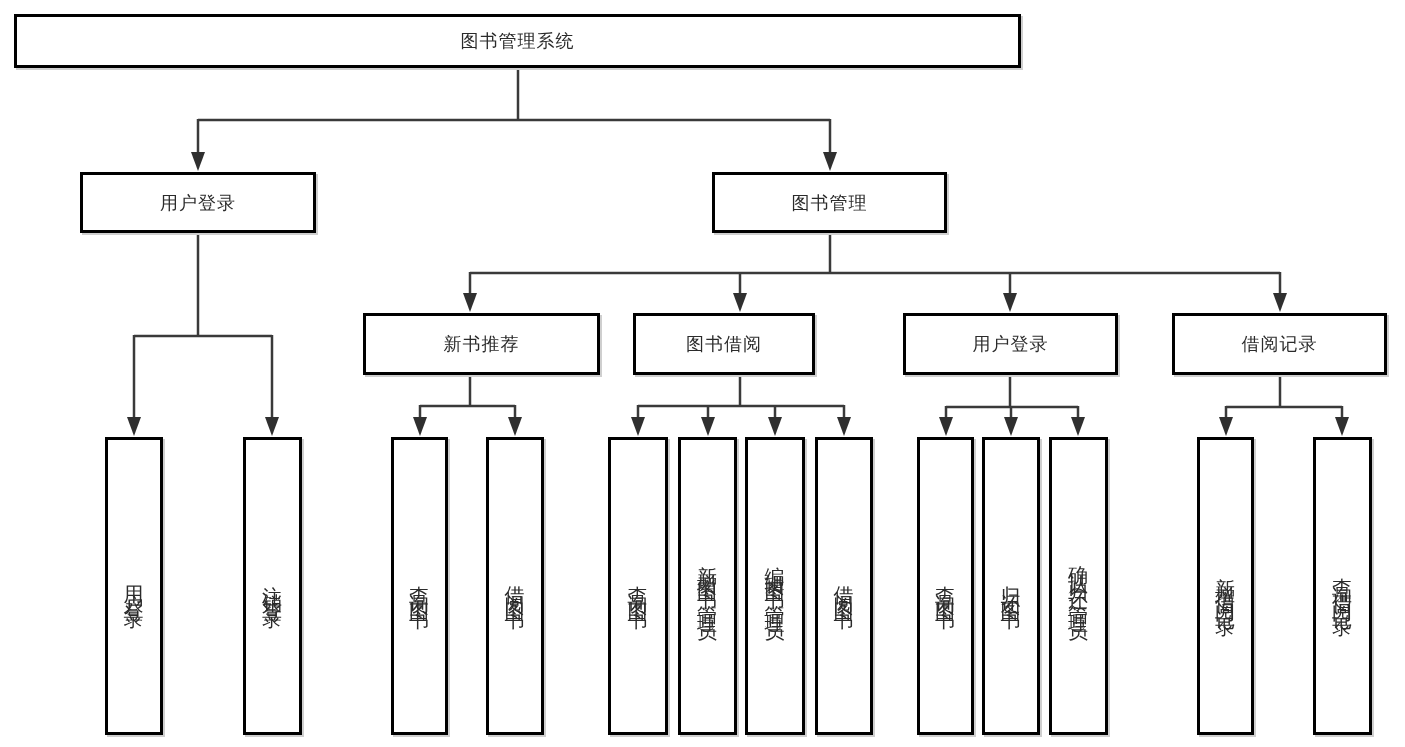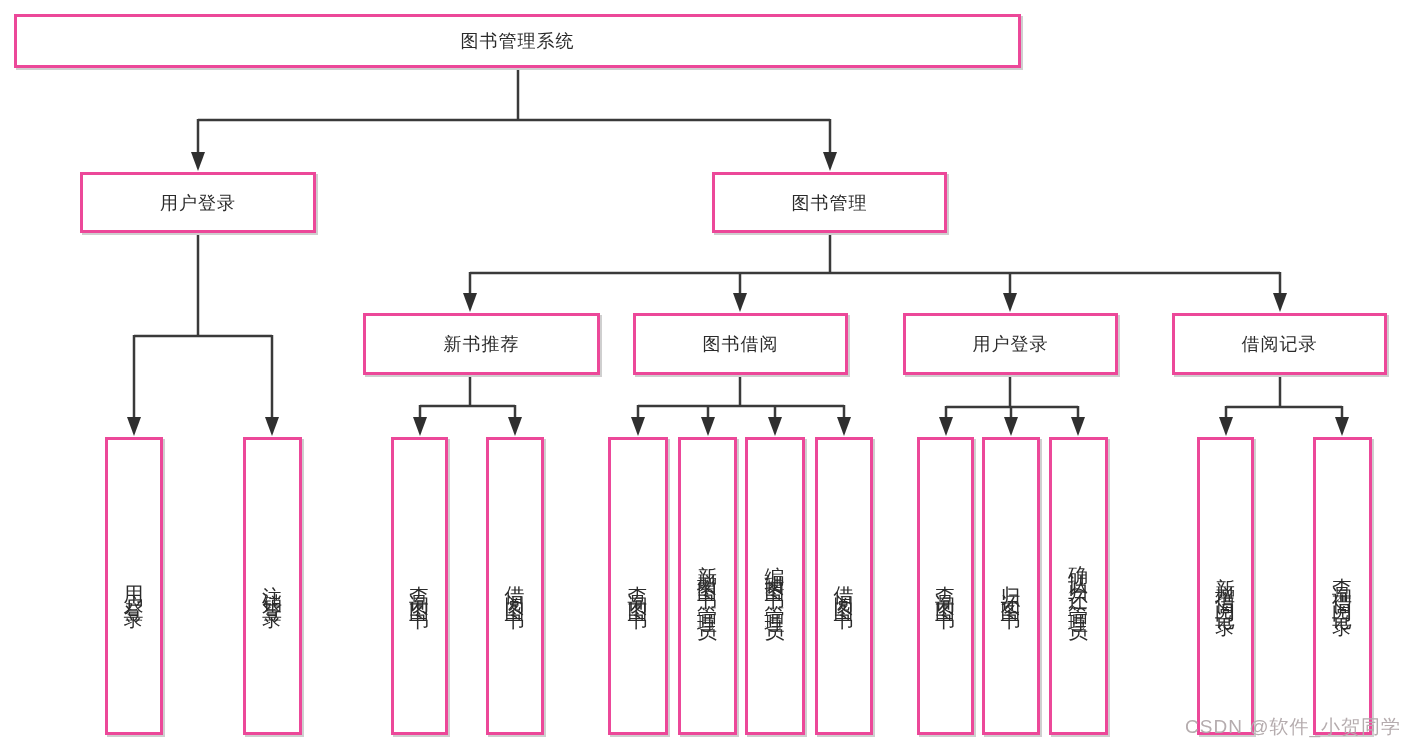--- a/index.html
+++ b/index.html
@@ -17,21 +17,21 @@
   }
   #connectors {
     position: absolute;
     left: 0; top: 0;
     width: 1405px; height: 747px;
   }
   .node {
     position: absolute;
     box-sizing: border-box;
     background: #ffffff;
-    border: 3px solid #ec4899;
+    border: 3px solid #000000;
     box-shadow: 2px 2px 0 #cfcfcf;
     display: flex;
     align-items: center;
     justify-content: center;
     color: #2b2b2b;
     font-size: 18px;
     letter-spacing: 1px;
     white-space: nowrap;
   }
   .leaf .vtext {
@@ -130,21 +130,21 @@
   <div class="node" style="left:80px; top:172px; width:236px; height:61px;">
     <span>用户登录</span>
   </div>
   <div class="node" style="left:712px; top:172px; width:235px; height:61px;">
     <span>图书管理</span>
   </div>
 
   <div class="node" style="left:363px; top:313px; width:237px; height:62px;">
     <span>新书推荐</span>
   </div>
-  <div class="node" style="left:633px; top:313px; width:215px; height:62px;">
+  <div class="node" style="left:633px; top:313px; width:182px; height:62px;">
     <span>图书借阅</span>
   </div>
   <div class="node" style="left:903px; top:313px; width:215px; height:62px;">
     <span>用户登录</span>
   </div>
   <div class="node" style="left:1172px; top:313px; width:215px; height:62px;">
     <span>借阅记录</span>
   </div>
 
   <div class="node leaf" style="left:105px; top:437px; width:58px; height:298px;">
@@ -184,15 +184,14 @@
     <span class="vtext">确认归还（管理员）</span>
   </div>
 
   <div class="node leaf" style="left:1197px; top:437px; width:57px; height:298px;">
     <span class="vtext">新增借阅记录</span>
   </div>
   <div class="node leaf" style="left:1313px; top:437px; width:59px; height:298px;">
     <span class="vtext">查询借阅记录</span>
   </div>
 
-  <div id="watermark">CSDN @软件_小贺同学</div>
 
 </div>
 
 </body></html>

